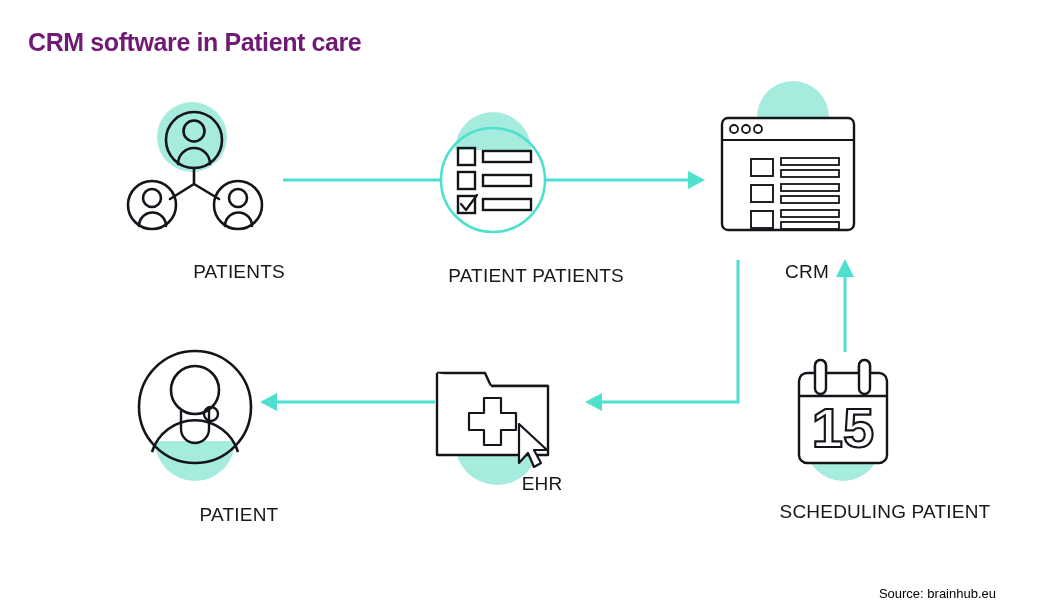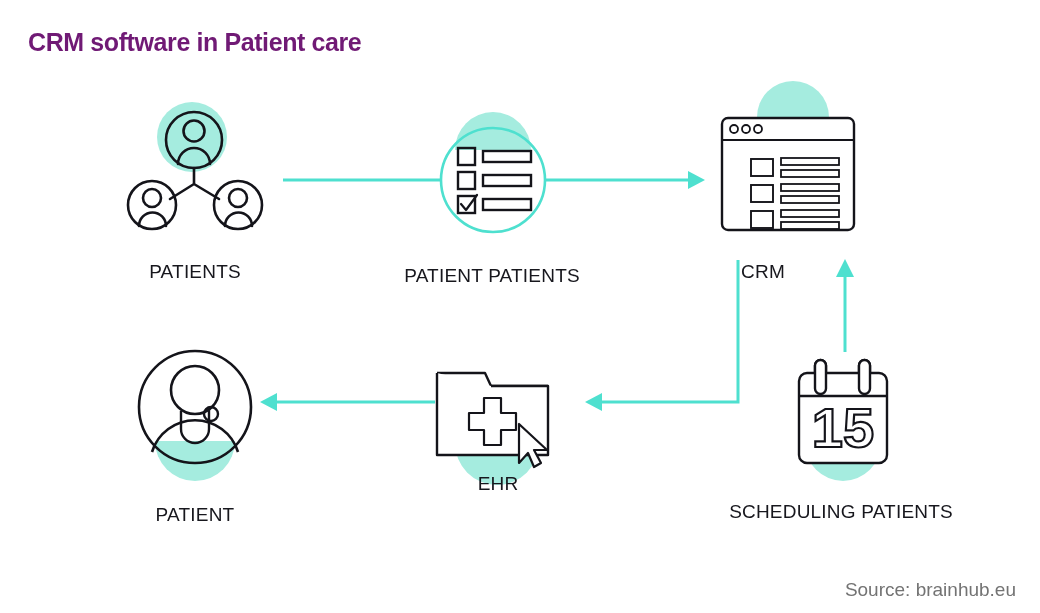--- a/index.html
+++ b/index.html
@@ -32,27 +32,28 @@
     white-space: nowrap;
   }
   .node-label {
     position: absolute;
     font-size: 19px;
     letter-spacing: 0.2px;
     color: #17171d;
     white-space: nowrap;
     transform: translateX(-50%);
     text-align: left;
+    margin-left: 44px;
   }
   .source-note {
     position: absolute;
-    right: 24px;
+    right: 44px;
     bottom: 12px;
-    font-size: 19px;
-    color: #737373;
+    font-size: 13px;
+    color: #000000;
     white-space: nowrap;
   }
   svg { display: block; }
 </style>
 </head>
 <body>
 
 <div class="page-title">CRM software in Patient care</div>
 
 <svg id="canvas" viewBox="0 0 1040 613">
@@ -159,15 +160,15 @@
     <text x="843" y="447" text-anchor="middle" font-family="Liberation Sans, sans-serif" font-size="56" font-weight="bold" fill="#ffffff" stroke="#14141a" stroke-width="2.2">15</text>
   </g>
 
 </svg>
 
 <div class="node-label" style="left:195px; top:261px;">PATIENTS</div>
 <div class="node-label" style="left:492px; top:265px;">PATIENT PATIENTS</div>
 <div class="node-label" style="left:763px; top:261px;">CRM</div>
 <div class="node-label" style="left:195px; top:504px;">PATIENT</div>
 <div class="node-label" style="left:498px; top:473px;">EHR</div>
-<div class="node-label" style="left:841px; top:501px;">SCHEDULING PATIENTS</div>
+<div class="node-label" style="left:841px; top:501px;">SCHEDULING PATIENT</div>
 
 <div class="source-note">Source: brainhub.eu</div>
 
 </body></html>

